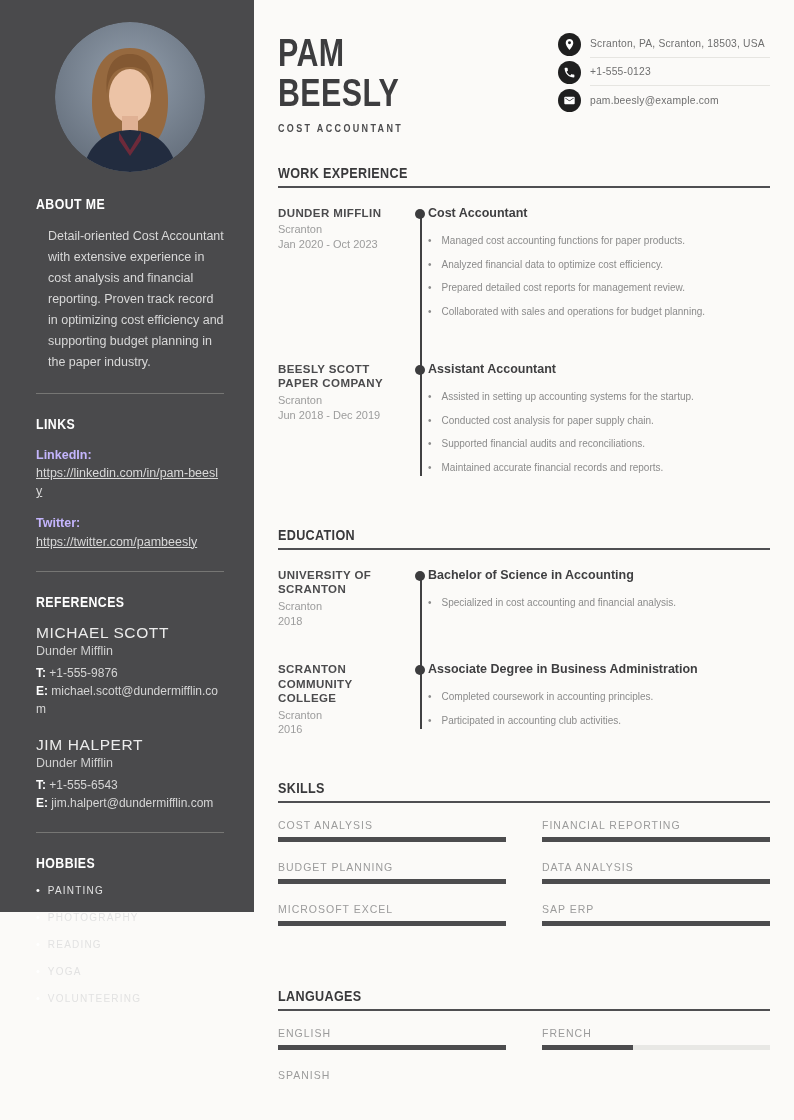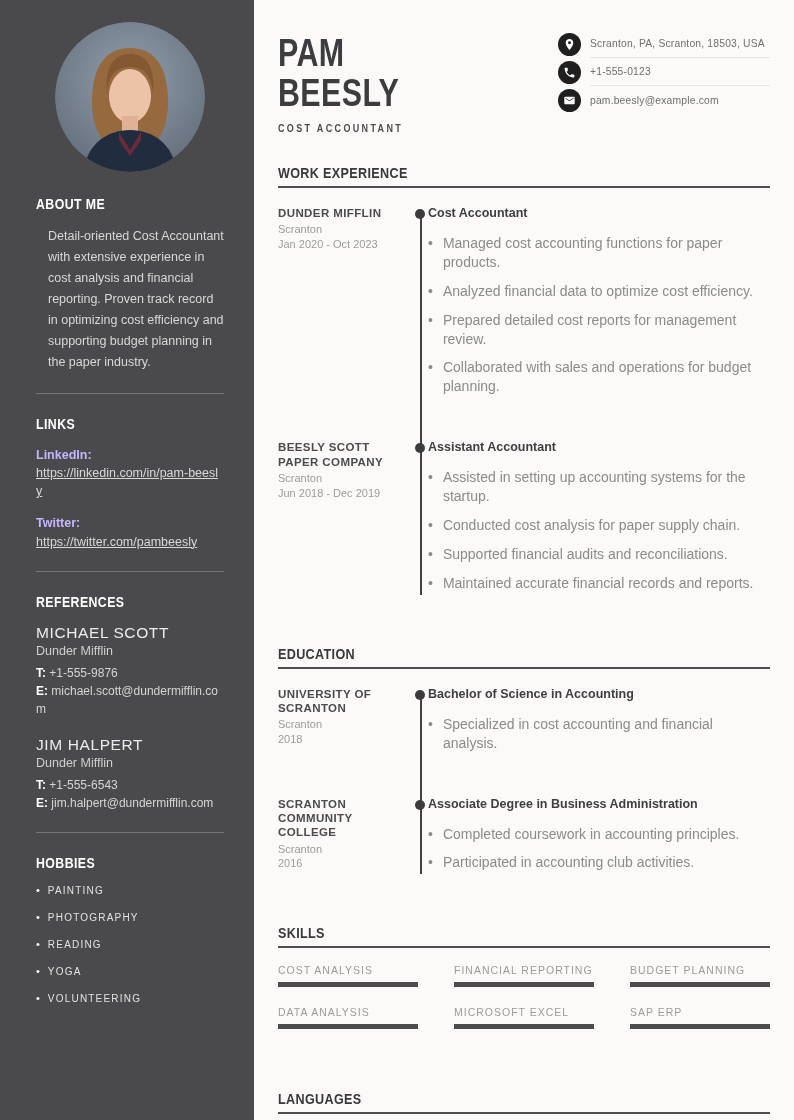--- a/index.html
+++ b/index.html
@@ -10,21 +10,21 @@
   }
   .page {
     width:794px; height:1120px;
     display:flex;
     background:#fbfaf8;
     overflow:hidden;
   }
 
   
   .sidebar {
-    width:254px; min-width:254px; height:1120px;
+    width:254px; min-width:254px; height:912px;
     background:#4a4a4c;
     color:#d9d9d9;
     padding:22px 30px 20px 36px;
   }
   .photo-wrap { width:150px; height:150px; margin:0 auto 24px auto; border-radius:50%; overflow:hidden; }
   .photo-wrap svg { display:block; }
 
   .side-heading {
     color:#ffffff; font-size:14.5px; font-weight:700; letter-spacing:.5px;
     transform:scaleX(.85); transform-origin:0 50%;
@@ -93,25 +93,25 @@
   .entry-mid { width:14px; min-width:14px; position:relative; }
   .timeline-dot {
     position:absolute; left:1px; top:3px; width:10px; height:10px;
     border-radius:50%; background:#3c3c3e;
   }
   .entry-right { flex:1; padding-left:0; }
   .entry-title { font-size:12.5px; font-weight:700; color:#3f3f41; margin-bottom:13px; line-height:1.2; }
   .entry-bullets { list-style:none; }
   .entry-bullets li {
     display:flex; gap:10px; align-items:baseline;
-    font-size:14px; color:#8b8b8b; margin-bottom:10px; line-height:1.35;
+    font-size:10px; color:#8b8b8b; margin-bottom:10px; line-height:1.35;
   }
   .entry-bullets li::before { content:"•"; color:#8b8b8b; }
 
-  .bar-grid { display:grid; grid-template-columns:1fr 1fr 1fr; column-gap:36px; padding-top:16px; }
+  .bar-grid { display:grid; grid-template-columns:1fr 1fr; column-gap:36px; padding-top:16px; }
   .bar-item { margin-bottom:19px; }
   .bar-label { font-size:10.5px; letter-spacing:1px; color:#9b9b9b; margin-bottom:6px; }
   .bar-track { height:5px; background:#e8e8e5; position:relative; }
   .bar-fill { position:absolute; left:0; top:0; bottom:0; background:#4c4c4e; }
 </style>
 </head>
 <body>
 
 <div class="page" style="background: rgb(251, 250, 248);">
 

